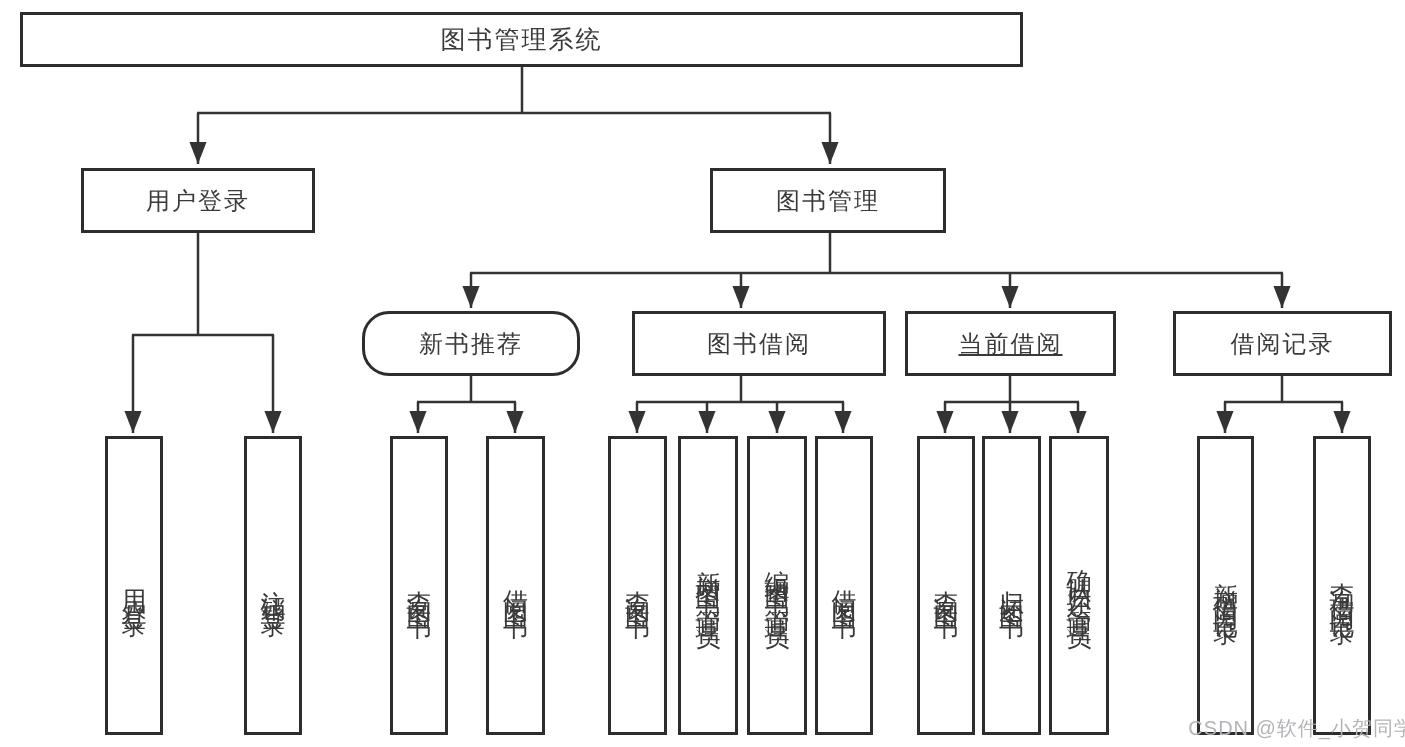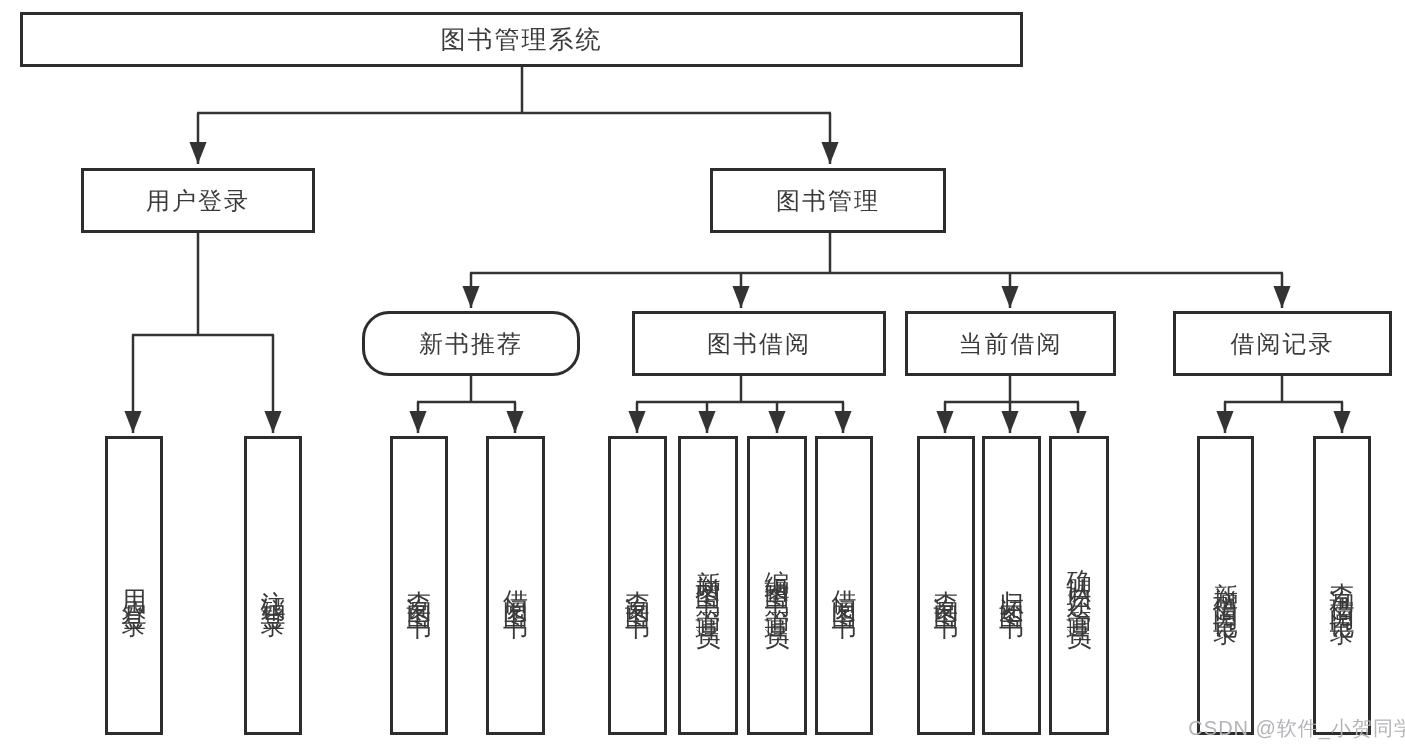--- a/index.html
+++ b/index.html
@@ -119,21 +119,21 @@
   <div class="box hbox" style="left:710px; top:168px; width:236px; height:65px;align-items:center;">
     <span>图书管理</span>
   </div>
 
   <div class="box hbox" style="left:362px; top:311px; width:218px; height:65px;border-radius:27px;">
     <span>新书推荐</span>
   </div>
   <div class="box hbox" style="left:632px; top:311px; width:254px; height:65px;">
     <span>图书借阅</span>
   </div>
-  <div class="box hbox" style="left:905px; top:311px; width:211px; height:65px;">
+  <div class="box hbox" style="left:905px; top:311px; width:211px; height:65px;text-decoration:underline;">
     <span>当前借阅</span>
   </div>
   <div class="box hbox" style="left:1173px; top:311px; width:219px; height:65px;">
     <span>借阅记录</span>
   </div>
 
   <div class="box vbox" style="left:105px; top:436px; width:58px; height:299px;">
     <span>用户登录</span>
   </div>
   <div class="box vbox" style="left:244px; top:436px; width:58px; height:299px;">

